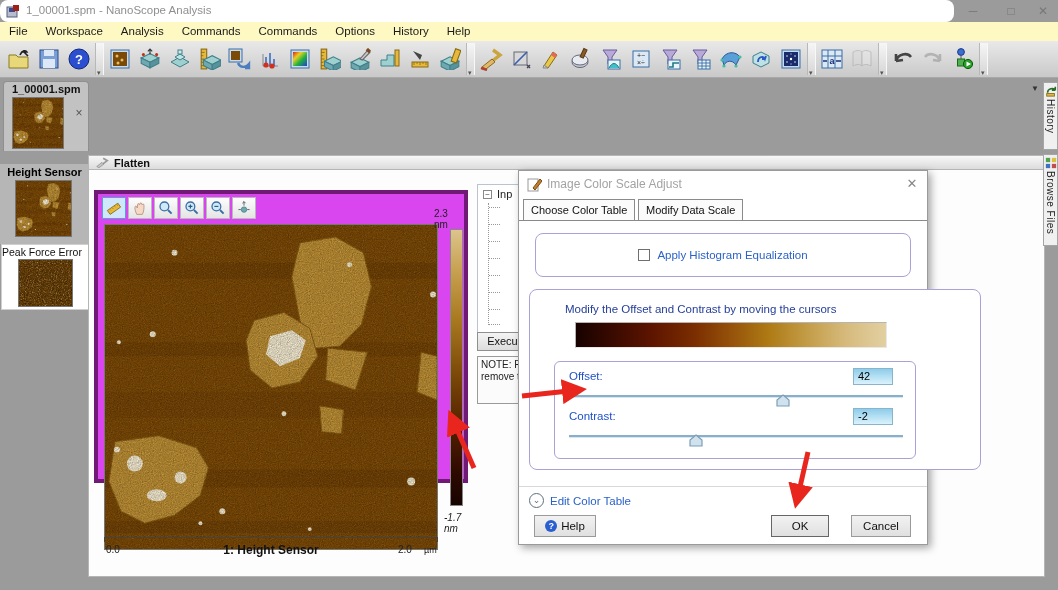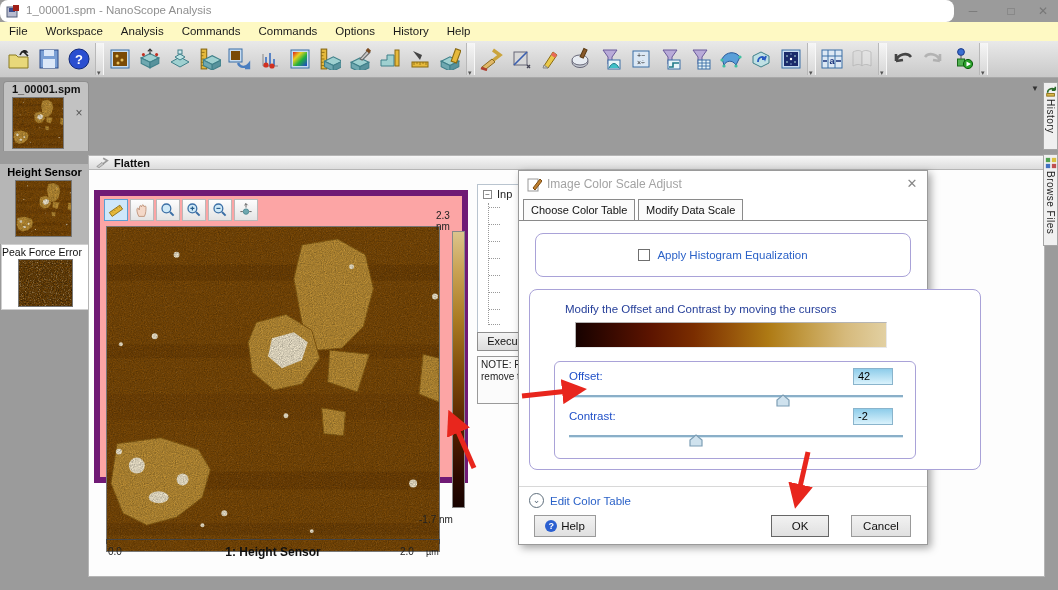--- a/index.html
+++ b/index.html
@@ -37,29 +37,29 @@
   #chan-pfe { left:1px; top:244px; width:88px; height:66px; background:#fff; border:1px solid #cfcfcf; }
   #chan-pfe-label { left:0; top:1px; width:88px; text-align:left; font-size:10.5px; color:#111; }
   #chan-pfe-thumb { left:16px; top:14px; width:55px; height:48px; }
 
   
   #flatten-header { left:88px; top:155px; width:957px; height:15px; background:linear-gradient(#f7f7f7,#dcdcdc); border:1px solid #b5b5b5; display:flex; align-items:center; gap:5px; padding-left:6px; }
   #flatten-title { font-size:11px; font-weight:bold; color:#111; }
   #flatten-body { left:88px; top:170px; width:957px; height:407px; background:#fdfdfd; border:1px solid #b5b5b5; border-top:none; }
 
   
-  #viewer { left:94px; top:190px; width:374px; height:293px; background:#fca5a5; border:6px solid #701a75; }
+  #viewer { left:94px; top:190px; width:374px; height:293px; background:#d946ef; border:4px solid #701a75; }
   #viewer-tools { left:4px; top:3px; display:flex; gap:2px; }
   .vtool { width:24px; height:22px; border:1px solid #b9b9b9; background:linear-gradient(#fdfdfd,#e4e4e4); display:flex; align-items:center; justify-content:center; }
   .vtool.sel { background:#cfe7fa; border-color:#5a9fd4; }
   #afm-main { left:6px; top:30px; width:334px; height:326px; }
   #scale-top-label { left:336px; top:14px; font-size:10px; color:#222; }
   #colorbar { left:352px; top:35px; width:13px; height:277px; border:1px solid #888;
     background:linear-gradient(180deg,#dcc48c 0%,#c9a254 14%,#aa7a22 32%,#7d4a08 52%,#531f00 72%,#2e0a00 88%,#170300 100%); }
-  #scale-bottom-label { left:319px; top:318px; font-size:10px; color:#222; }
+  #scale-bottom-label { left:346px; top:318px; font-size:10px; color:#222;font-style:italic; }
   #scan-bracket { left:6px; top:343px; width:334px; height:5px; border-top:1px solid #444; border-left:1px solid #444; border-right:1px solid #444; }
   #axis-min { left:8px; top:350px; font-size:10px; color:#222; }
   #image-caption { left:6px; top:349px; width:334px; text-align:center; font-size:12px; font-weight:bold; color:#111; }
   #axis-max { left:300px; top:350px; font-size:10px; color:#222; }
   #axis-unit { left:326px; top:351px; font-size:9px; color:#222; }
 
   
   #inputs-panel { left:477px; top:184px; width:66px; height:152px; background:#fff; border:1px solid #b9c4cf; }
   #tree-root { left:5px; top:3px; font-size:11px; color:#222; display:flex; gap:5px; align-items:center; }
   .treebox { width:9px; height:9px; border:1px solid #888; font-size:8px; line-height:7px; text-align:center; color:#444; background:#fff; }

